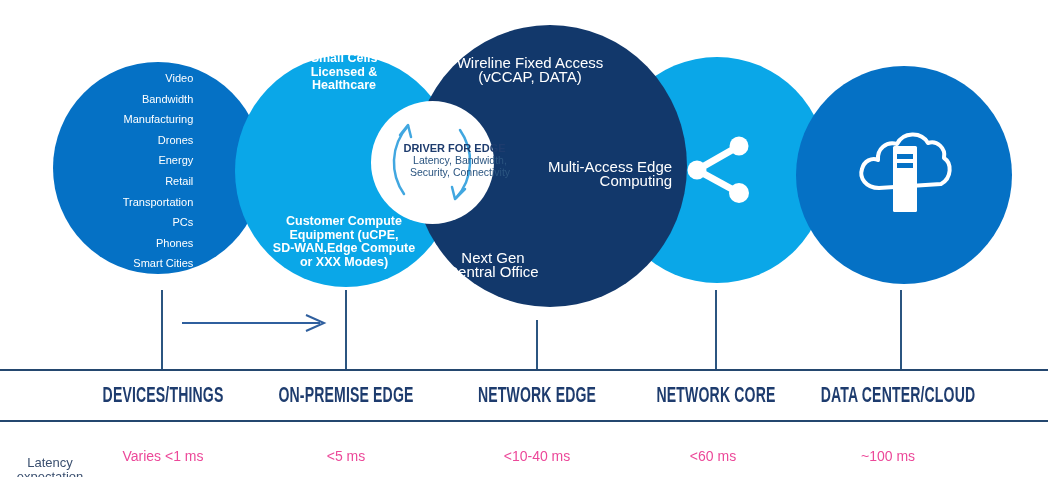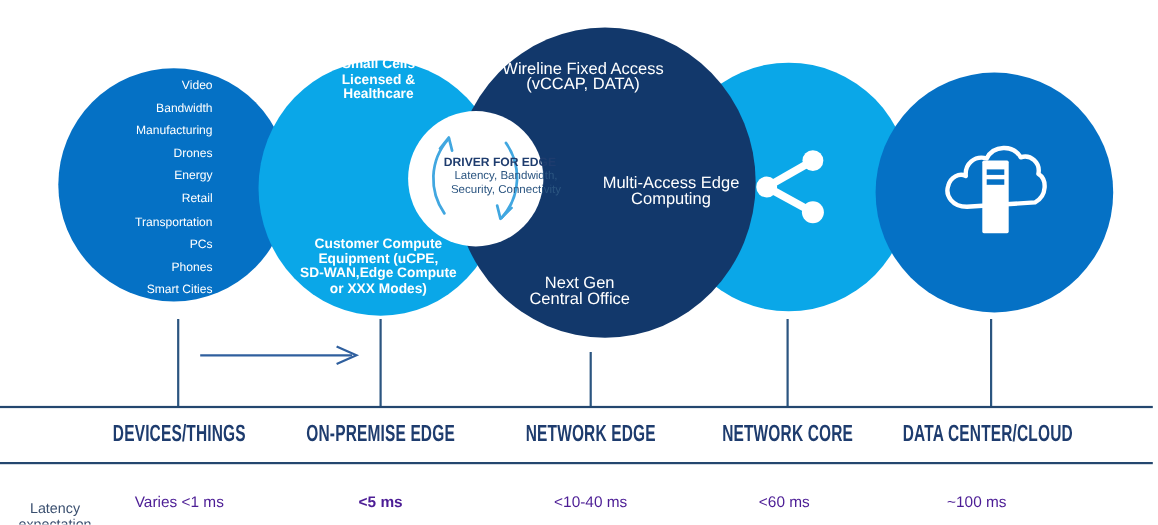--- a/index.html
+++ b/index.html
@@ -23,21 +23,21 @@
 
   .tick { position:absolute; width:2px; background:#2b5580; }
   .rule { position:absolute; left:0; width:1048px; height:2px; background:#24476f; }
 
   .stage-label {
     position:absolute; transform:translate(-50%,-50%) scale(0.74,1.12);
     font-weight:bold; font-size:19px; color:#1e3c6e; white-space:nowrap; letter-spacing:0.2px;
   }
   .latency-value {
     position:absolute; transform:translate(-50%,-50%);
-    font-size:14px; color:#4c1d95; white-space:nowrap;
+    font-size:14px; color:#ec4899; white-space:nowrap;
   }
   .row-label {
     position:absolute; transform:translate(-50%,-50%);
     font-size:13px; line-height:13.5px; color:#3a4f6f; text-align:center; white-space:nowrap;
   }
   .icon-wrap { position:absolute; }
 </style>
 </head>
 <body>
 
@@ -72,25 +72,25 @@
     <div>Customer Compute</div>
     <div>Equipment (uCPE,</div>
     <div>SD-WAN,Edge Compute</div>
     <div>or XXX Modes)</div>
   </div>
 
   <div class="ctext item-block" style="left:530px; top:56px;">
     <div>Wireline Fixed Access</div>
     <div>(vCCAP, DATA)</div>
   </div>
-  <div class="ctext item-block" style="left:610px; top:160px;">
+  <div class="ctext item-block" style="left:610px; top:160px;text-align:right;">
     <div>Multi-Access Edge</div>
     <div>Computing</div>
   </div>
-  <div class="ctext item-block" style="left:493px; top:251px;margin-left:34px;">
+  <div class="ctext item-block" style="left:493px; top:251px;">
     <div>Next Gen</div>
     <div>Central Office</div>
   </div>
 
   <span class="icon-wrap" style="left:370px; top:100px;">
     <svg width="125" height="125" viewBox="0 0 125 125">
       <path d="M 34,94 C 20,74 20,46 38,26" fill="none" stroke="#41a7e0" stroke-width="2.5" stroke-linecap="round"></path>
       <polyline points="30,35 38,25 41,37" fill="none" stroke="#41a7e0" stroke-width="2.5" stroke-linecap="round" stroke-linejoin="round"></polyline>
       <path d="M 90,30 C 104,50 104,78 86,98" fill="none" stroke="#41a7e0" stroke-width="2.5" stroke-linecap="round"></path>
       <polyline points="95,89 85,99 82,87" fill="none" stroke="#41a7e0" stroke-width="2.5" stroke-linecap="round" stroke-linejoin="round"></polyline>
@@ -141,18 +141,18 @@
   <div class="stage-label" style="left:346px; top:395px;">ON-PREMISE EDGE</div>
   <div class="stage-label" style="left:537px; top:395px;">NETWORK EDGE</div>
   <div class="stage-label" style="left:716px; top:395px;">NETWORK CORE</div>
   <div class="stage-label" style="left:898px; top:395px;">DATA CENTER/CLOUD</div>
 
   <div class="row-label" style="left:50px; top:469px;">
     <div>Latency</div>
     <div>expectation</div>
   </div>
   <div class="latency-value" style="left:163px; top:456px;">Varies &lt;1 ms</div>
-  <div class="latency-value" style="left:346px; top:456px;font-weight:bold;">&lt;5 ms</div>
+  <div class="latency-value" style="left:346px; top:456px;">&lt;5 ms</div>
   <div class="latency-value" style="left:537px; top:456px;">&lt;10-40 ms</div>
   <div class="latency-value" style="left:713px; top:456px;">&lt;60 ms</div>
   <div class="latency-value" style="left:888px; top:456px;">~100 ms</div>
 
 </div>
 
 </body></html>

